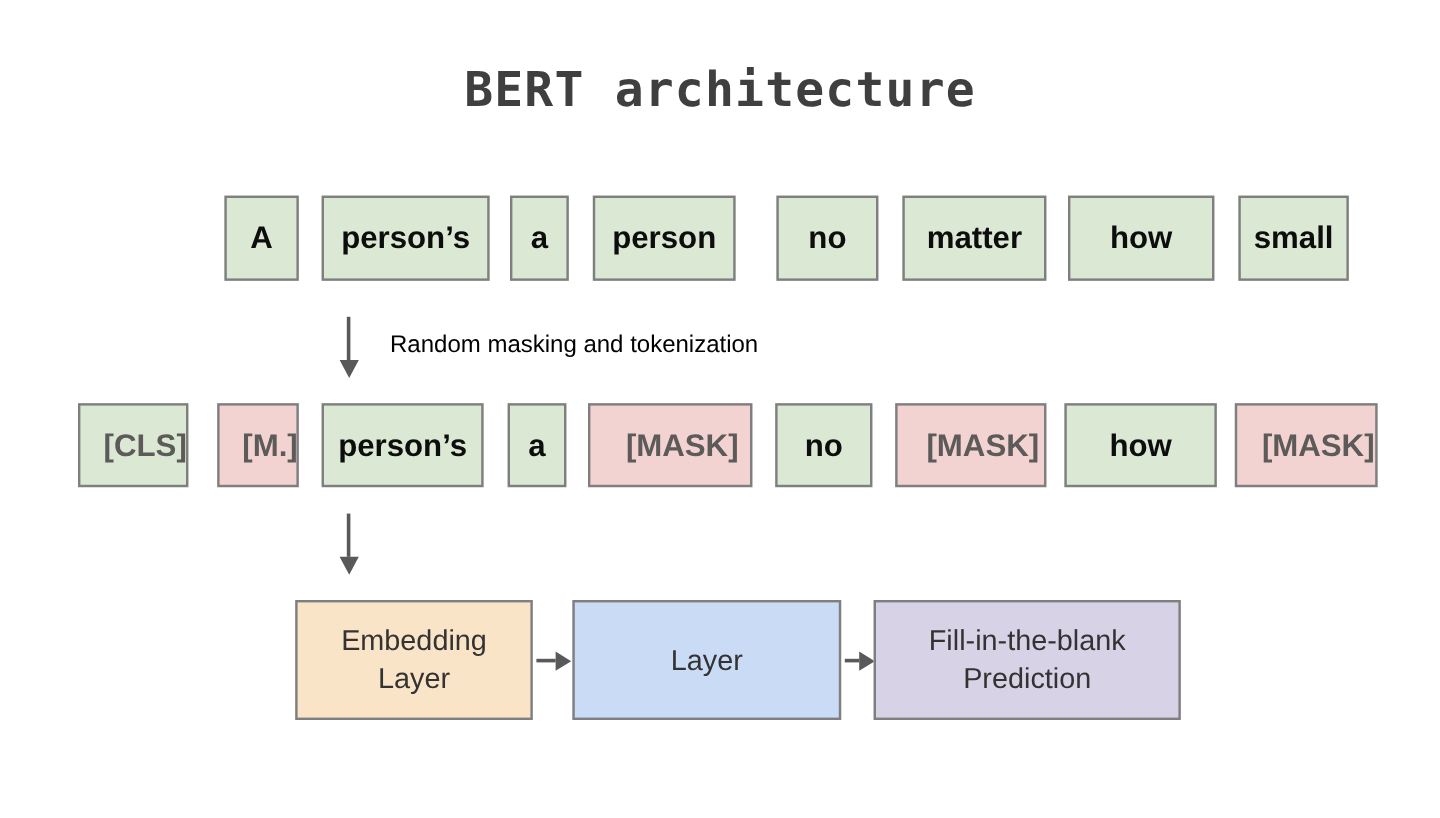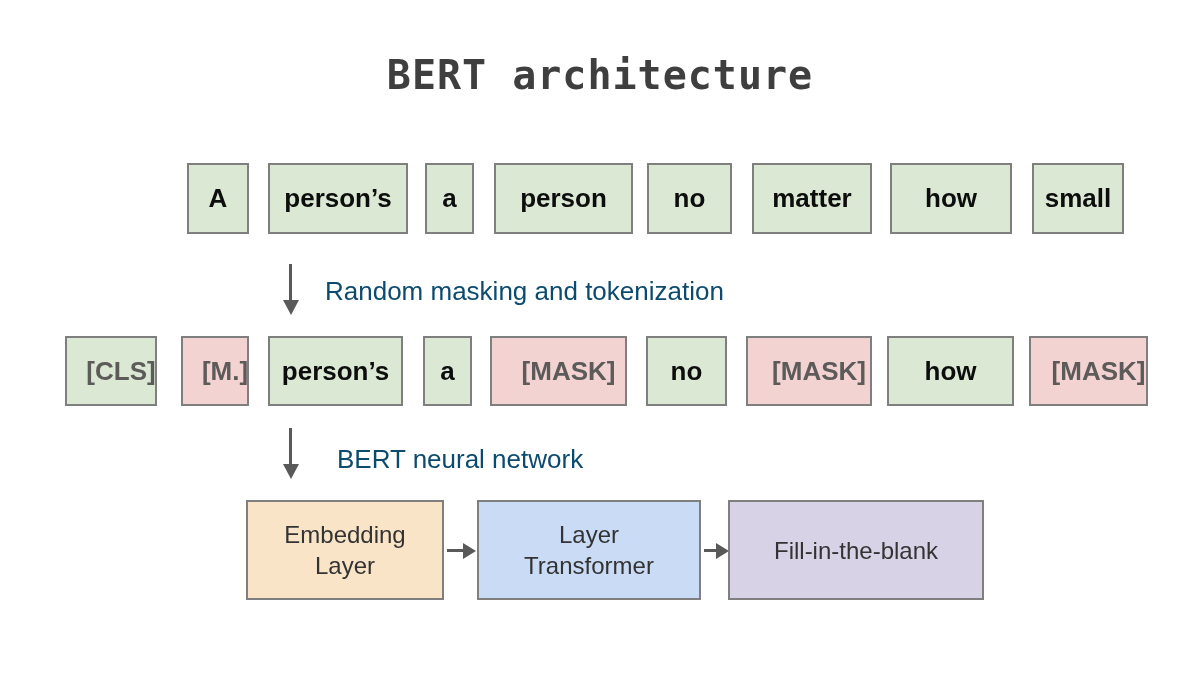--- a/index.html
+++ b/index.html
@@ -30,22 +30,22 @@
     color:#0d0d0d;
     white-space:nowrap;
   }
   .row1 .token{top:163px;height:71px;}
   .row2 .token{top:336px;height:70px;}
   .tok-green{background:var(--token_green);}
   .tok-pink{background:var(--token_pink);}
   .muted{color:var(--muted_text);padding-left:20px;}
   .step-label{
     position:absolute;
-    font-size:26px;
-    color:#0c4a6e;
+    font-size:20px;
+    color:#000000;
     white-space:nowrap;
   }
   .arrow-down{
     position:absolute;
     width:3px;
     background:var(--arrow_gray);
   }
   .arrow-down::after{
     content:"";
     position:absolute;
@@ -89,21 +89,21 @@
 <body>
 
 <div class="stage">
 
   <div class="title">BERT architecture</div>
 
   <div class="row1">
     <div class="token tok-green" style="left:187px;width:62px">A</div>
     <div class="token tok-green" style="left:268px;width:140px">person’s</div>
     <div class="token tok-green" style="left:425px;width:49px">a</div>
-    <div class="token tok-green" style="left:494px;width:139px">person</div>
+    <div class="token tok-green" style="left:494px;width:119px">person</div>
     <div class="token tok-green" style="left:647px;width:85px">no</div>
     <div class="token tok-green" style="left:752px;width:120px">matter</div>
     <div class="token tok-green" style="left:890px;width:122px">how</div>
     <div class="token tok-green" style="left:1032px;width:92px">small</div>
   </div>
 
   <div class="arrow-down" style="left:289px;top:264px;height:36px"></div>
   <div class="step-label" style="left:325px;top:276px">Random masking and tokenization</div>
 
   <div class="row2">
@@ -112,31 +112,30 @@
     <div class="token tok-green" style="left:268px;width:135px">person’s</div>
     <div class="token tok-green" style="left:423px;width:49px">a</div>
     <div class="token tok-pink muted" style="left:490px;width:137px">[MASK]</div>
     <div class="token tok-green" style="left:646px;width:81px">no</div>
     <div class="token tok-pink muted" style="left:746px;width:126px">[MASK]</div>
     <div class="token tok-green" style="left:887px;width:127px">how</div>
     <div class="token tok-pink muted" style="left:1029px;width:119px">[MASK]</div>
   </div>
 
   <div class="arrow-down" style="left:289px;top:428px;height:36px"></div>
-  <div class="step-label" style="left:337px;top:444px">BERT neural network</div>
 
   <div>
     <div class="pbox box-tan" style="left:246px;width:198px">
       <div>Embedding</div>
       <div>Layer</div>
     </div>
     <div class="arrow-right" style="left:447px;top:549px;width:16px"></div>
     <div class="pbox box-blue" style="left:477px;width:224px">
       <div>Layer</div>
-      <div>Transformer</div>
     </div>
     <div class="arrow-right" style="left:704px;top:549px;width:12px"></div>
     <div class="pbox box-purple" style="left:728px;width:256px">
       <div>Fill-in-the-blank</div>
+      <div>Prediction</div>
     </div>
   </div>
 
 </div>
 
 </body></html>

